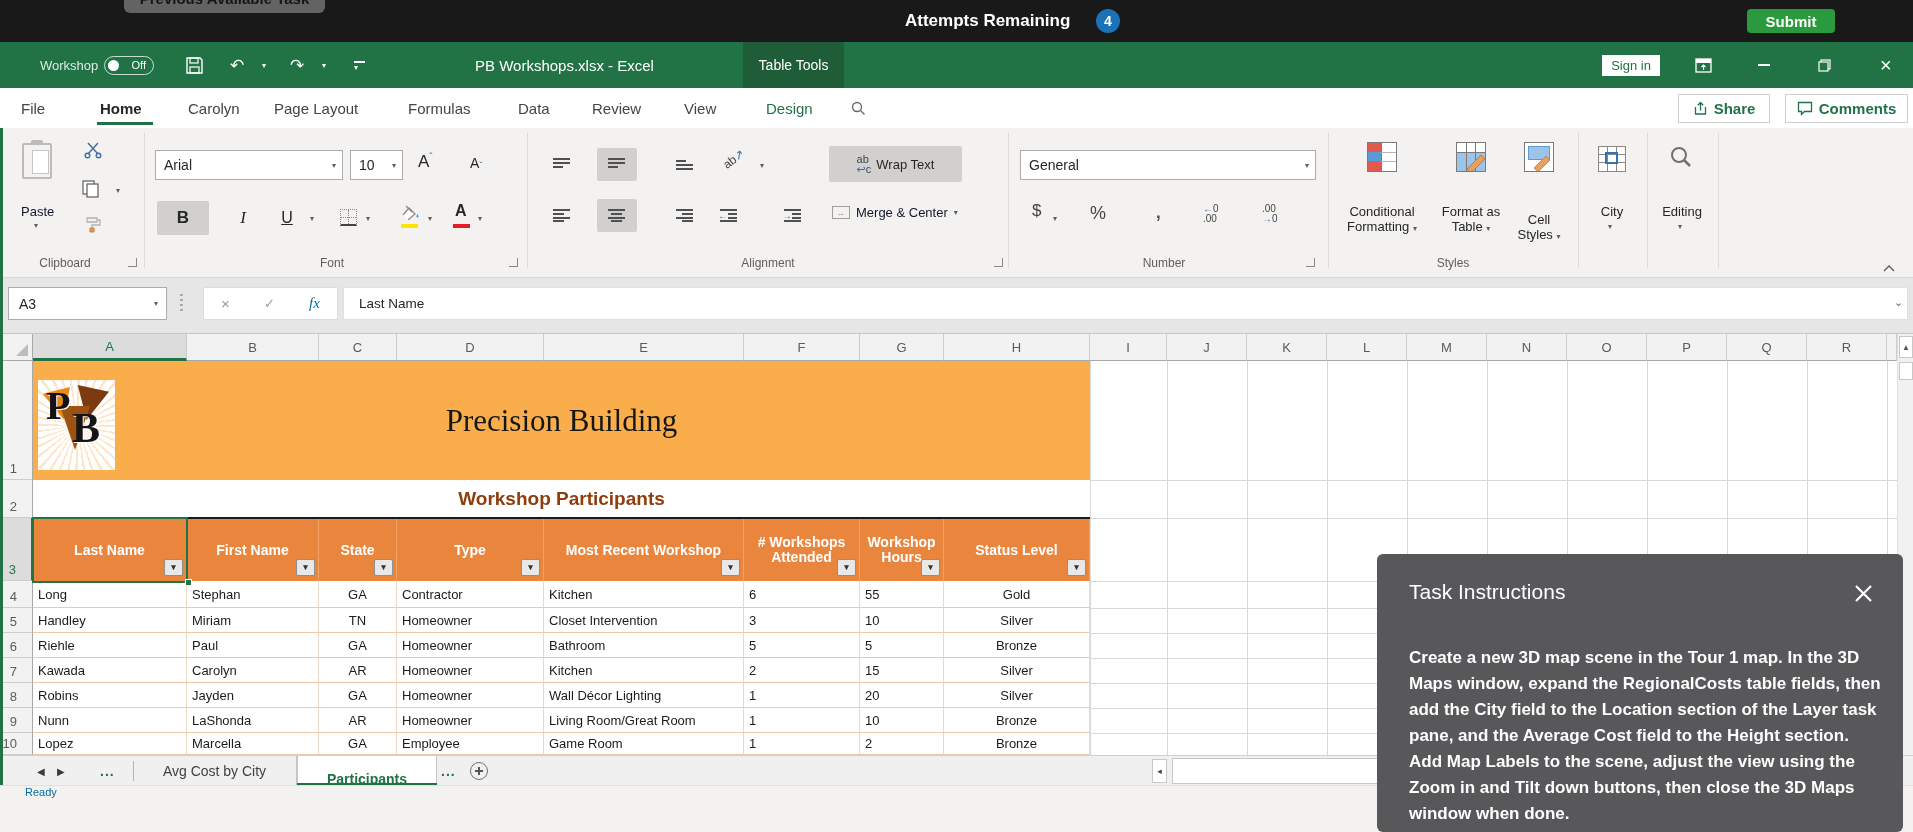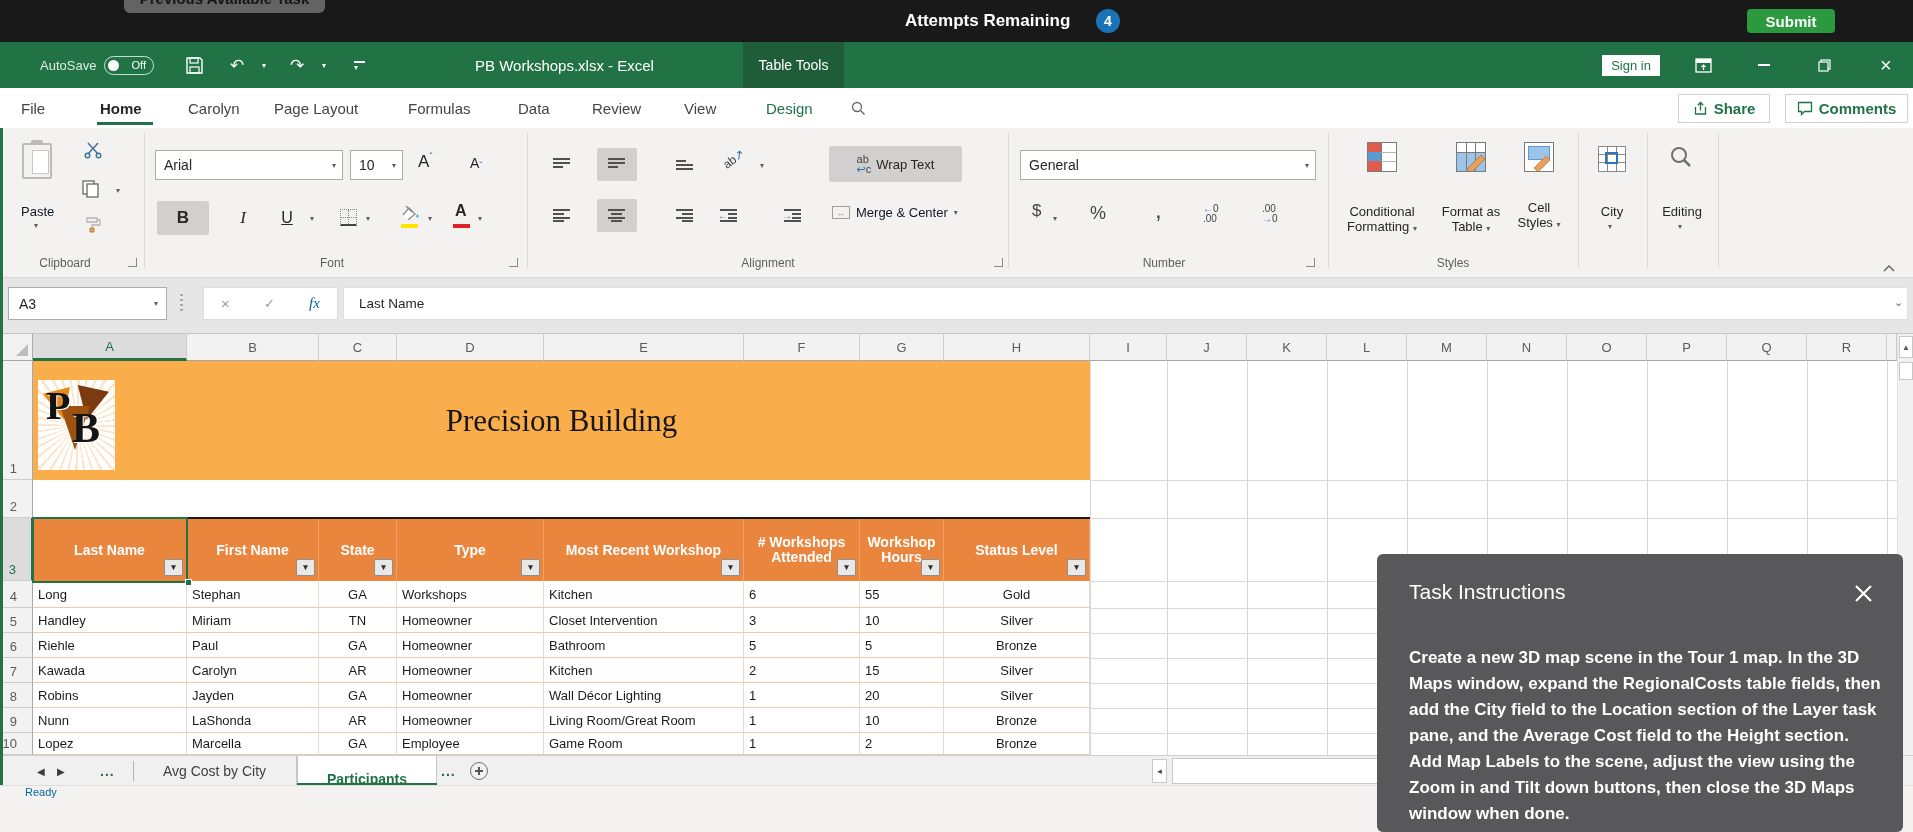--- a/index.html
+++ b/index.html
@@ -163,21 +163,21 @@
 <div id="app">
 
   <div id="topbar">
     <div id="prevbtn">Previous Available Task</div>
     <div id="attempts">Attempts Remaining</div>
     <div id="badge">4</div>
     <div id="submit">Submit</div>
   </div>
 
   <div id="titlebar">
-    <div id="autosave">AutoSave</div>
+    <div id="autosave">Workshop</div>
     <div id="toggle">
       <span class="dot"></span>
       <span class="lbl">Off</span>
     </div>
     <div class="tbico" style="left:185px">
       <svg width="19" height="19" viewBox="0 0 19 19">
           <path d="M2 2 h13 l2 2 v13 h-15 z" fill="none" stroke="#fff" stroke-width="1.4"></path>
           <rect x="5" y="2" width="8" height="5" fill="none" stroke="#fff" stroke-width="1.2"></rect>
           <rect x="5" y="11" width="9" height="6" fill="none" stroke="#fff" stroke-width="1.2"></rect>
         </svg>
@@ -395,21 +395,21 @@
             <path d="M2 20 L16 6 L20 10 L6 24 Z" fill="#e8a05c" stroke="#b97c3c" stroke-width="0.8"></path>
           </svg>
       </div>
       <div class="rbtn-lbl" style="position:absolute;left:1426px;top:76px;width:90px;text-align:center"><span>Format as</span><br><span>Table</span> <span class="dd">▾</span></div>
       <div style="position:absolute;left:1524px;top:14px;width:30px;height:30px;border:1px solid #7a7a7a;background:#fff">
         <div style="position:absolute;left:3px;top:3px;width:22px;height:14px;background:#9dc3e6;border:1px solid #5b9bd5"></div>
         <svg style="position:absolute;left:8px;top:8px" width="20" height="20" viewBox="0 0 20 20">
             <path d="M1 17 L13 5 L17 9 L5 21 Z" fill="#e8a05c" stroke="#b97c3c" stroke-width="0.8"></path>
           </svg>
       </div>
-      <div class="rbtn-lbl" style="position:absolute;left:1504px;top:72px;width:70px;text-align:center"><span>Cell</span><br><span>Styles</span> <span class="dd">▾</span></div>
+      <div class="rbtn-lbl" style="position:absolute;left:1504px;top:84px;width:70px;text-align:center"><span>Cell</span><br><span>Styles</span> <span class="dd">▾</span></div>
       <div class="rlabel" style="left:1413px;width:80px">Styles</div>
     </div>
 
     <div>
       <div style="position:absolute;left:1598px;top:18px;width:28px;height:26px;border:1px solid #8a8886;background:#fff">
         <div style="position:absolute;left:8px;top:0;width:1px;height:24px;background:#8a8886"></div>
         <div style="position:absolute;left:17px;top:0;width:1px;height:24px;background:#8a8886"></div>
         <div style="position:absolute;left:0;top:7px;width:26px;height:1px;background:#8a8886"></div>
         <div style="position:absolute;left:0;top:15px;width:26px;height:1px;background:#8a8886"></div>
         <div style="position:absolute;left:6px;top:5px;width:13px;height:12px;border:2px solid #2e75b6"></div>
@@ -518,20 +518,21 @@
   <div id="banner">
     <div id="logo">
       <div class="t1"></div>
       <div class="t2"></div>
       <div class="t3"></div>
       <div class="lp">P</div>
       <div class="lb">B</div>
     </div>
     <div id="bannertitle">Precision Building</div>
   </div>
+  <div id="subtitle">Workshop Participants</div>
 
   <div id="thead">
     <div class="hc">
         <span class="htxt">Last Name</span>
         <span class="filterbtn">▾</span>
       </div>
     <div class="hc">
         <span class="htxt">First Name</span>
         <span class="filterbtn">▾</span>
       </div>
@@ -560,21 +561,21 @@
         <span class="filterbtn">▾</span>
       </div>
   </div>
 
   <div id="tbody">
 
       <div class="trow">
         <span class="tc">Long</span>
         <span class="tc">Stephan</span>
         <span class="tc">GA</span>
-        <span class="tc">Workshops</span>
+        <span class="tc">Contractor</span>
         <span class="tc">Kitchen</span>
         <span class="tc">6</span>
         <span class="tc">55</span>
         <span class="tc">Gold</span>
       </div>
 
       <div class="trow">
         <span class="tc">Handley</span>
         <span class="tc">Miriam</span>
         <span class="tc">TN</span>

